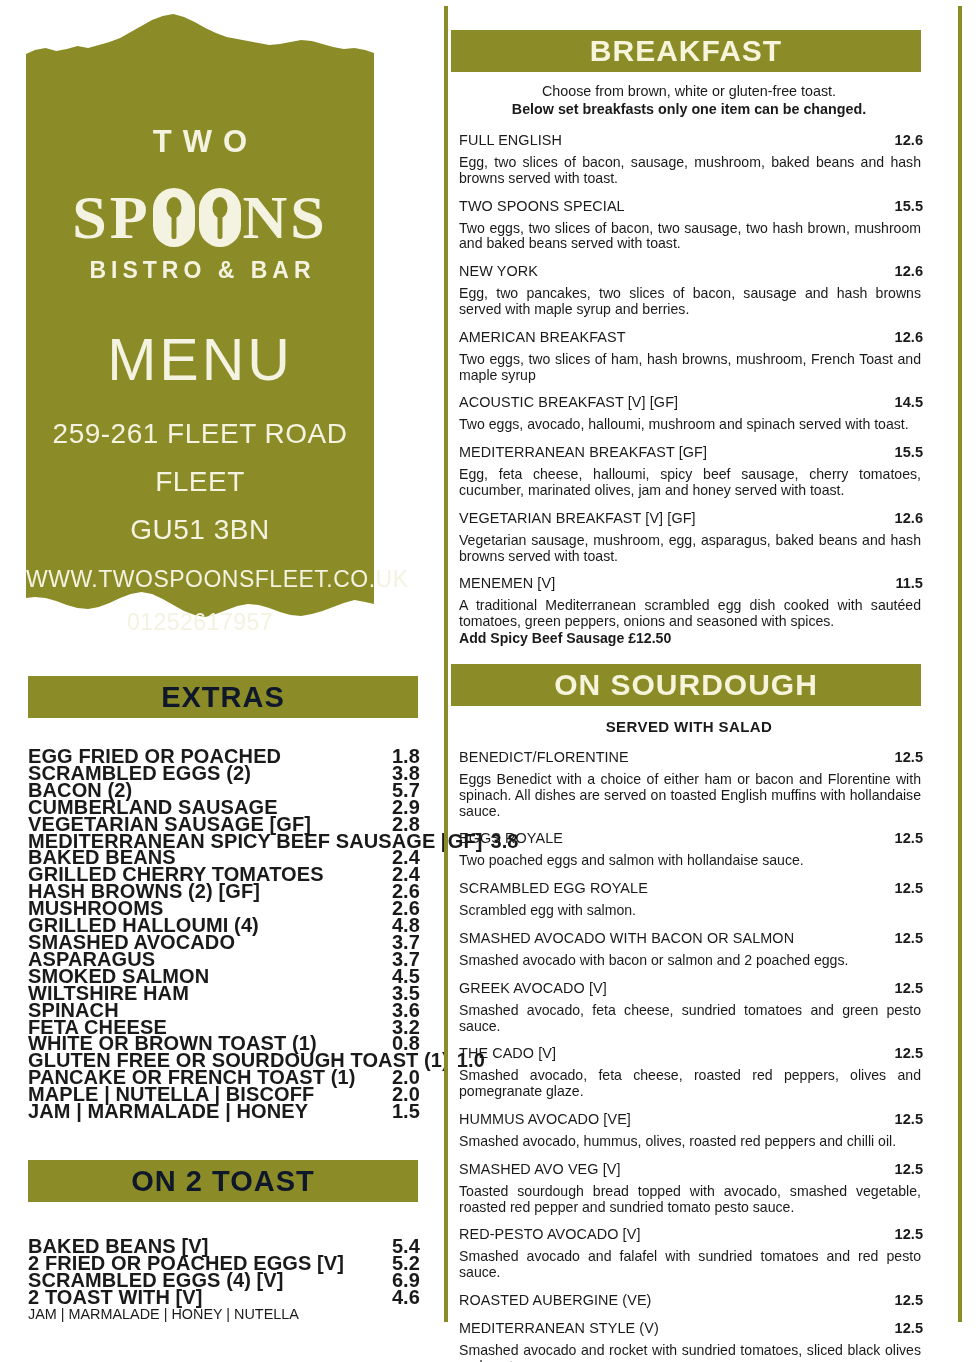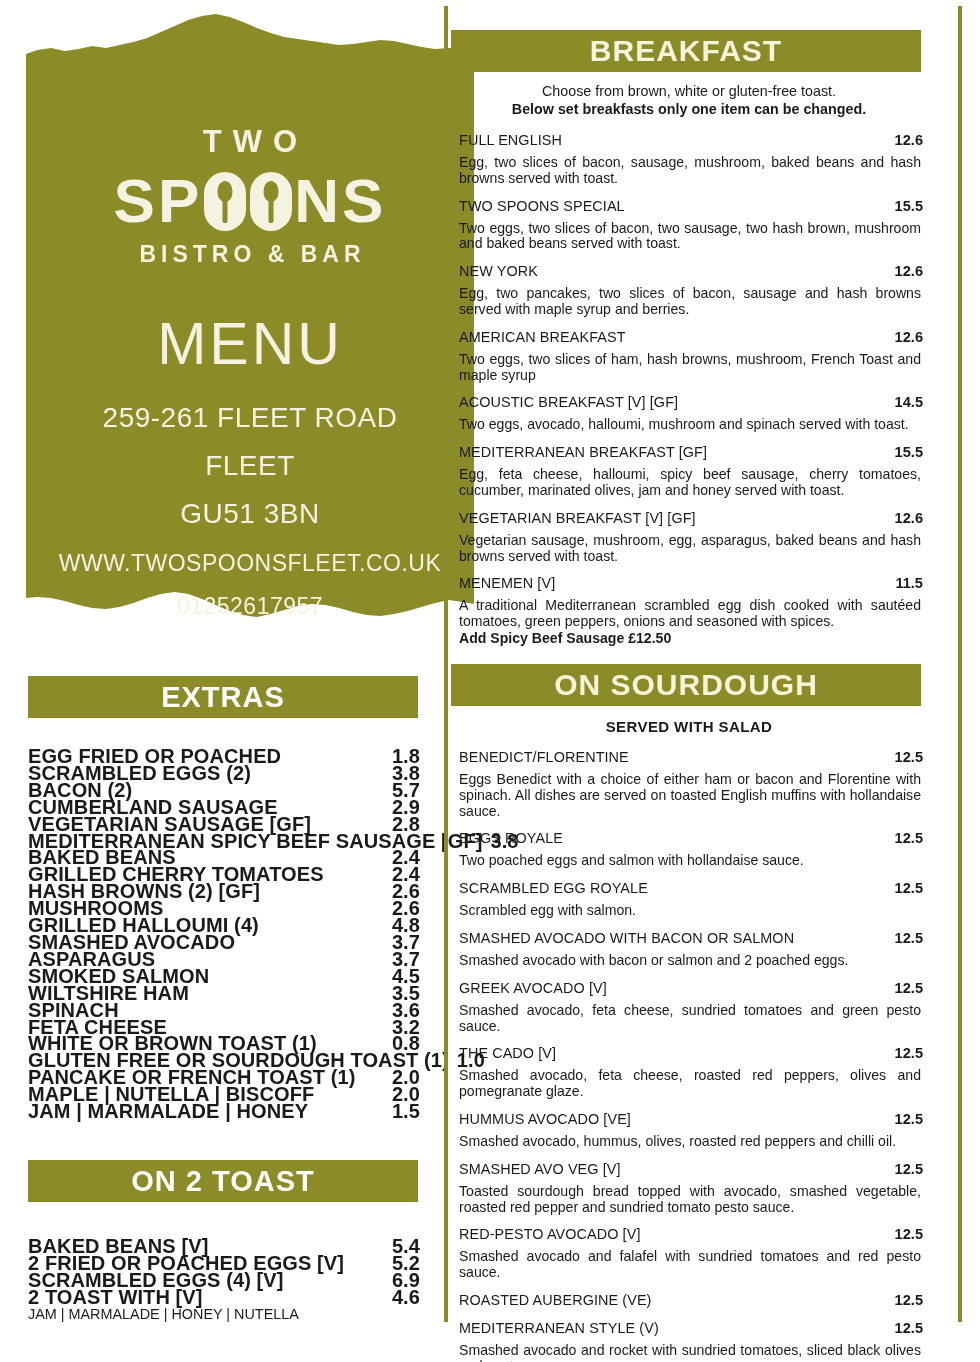--- a/index.html
+++ b/index.html
@@ -21,21 +21,21 @@
     position: absolute;
     left: 0; top: 0;
     width: 440px;
     height: 1362px;
   }
 
   
   #logo-panel {
     position: absolute;
     left: 26px; top: 8px;
-    width: 448px; height: 650px;
+    width: 348px; height: 650px;
   }
   #logo-panel .torn-bg {
     position: absolute;
     inset: 0;
   }
   #logo-panel .torn-bg svg { display:block; width:100%; height:100%; }
 
   .logo-content {
     position: absolute;
     left: 0; right: 0; top: 0;
@@ -44,25 +44,26 @@
   }
   .brand-two {
     margin-top: 118px;
     font-size: 31px;
     font-weight: bold;
     letter-spacing: 11px;
     padding-left: 11px;
     line-height: 1;
   }
   .brand-spoons-wrap {
-    margin-top: 12px;
+    margin-top: 28px;
     display: flex;
     justify-content: center;
     align-items: flex-end;
     height: 62px;
+    font-family: Liberation Serif, serif;
   }
   .brand-spoons-txt {
     font-size: 62px;
     font-weight: bold;
     letter-spacing: 3px;
     line-height: 0.95;
   }
   .spoon-o {
     display: inline-block;
     position: relative;
@@ -109,21 +110,21 @@
     font-size: 28px;
     letter-spacing: 0.5px;
   }
   .addr-line.compact { margin-top: 16px; }
   .addr-line.web { font-size: 23px; margin-top: 20px; }
   .addr-line.phone { font-size: 23px; margin-top: 16px; }
 
   
   .sec-bar {
     background: #8b8c27;
-    color: #ffffff;
+    color: #0f172a;
     text-align: center;
     font-weight: bold;
     letter-spacing: 1px;
   }
   #extras-bar {
     position: absolute;
     left: 28px; top: 676px;
     width: 390px; height: 42px;
     line-height: 42px;
     font-size: 29px;

